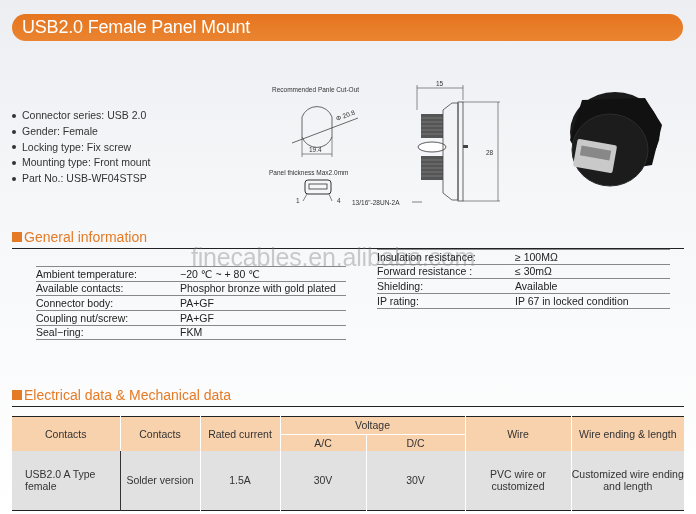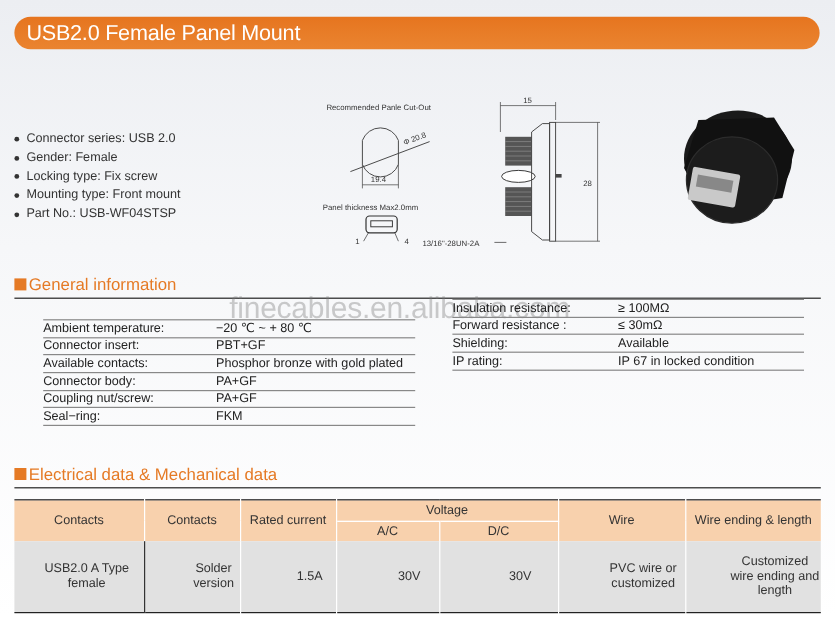--- a/index.html
+++ b/index.html
@@ -52,25 +52,25 @@
 
     .elec-table {
       position: absolute; left: 12px; top: 416px; width: 672px;
       border-collapse: collapse; font-size: 10.5px; color: #333;
       border-top: 1px solid #222; border-bottom: 1px solid #222;
     }
     .elec-table th, .elec-table td {
       text-align: center; font-weight: normal; padding: 0; line-height: 12px;
     }
     .elec-table thead th { background: #f8d1ad; }
-    .elec-table tbody td { background: #e1e1e1; height: 60px; padding-left: 36px; }
+    .elec-table tbody td { background: #e1e1e1; height: 60px; }
     .elec-table .vl { border-left: 1px solid #fff; }
     .elec-table .vl-dark { border-left: 1px solid #333; }
     .elec-table .sub th { border-top: 1px solid #fff; height: 16px; }
-    .elec-table .left { text-align: center; padding-left: 13px; }
+    .elec-table .left { text-align: left; padding-left: 13px; }
   </style>
 </head>
 <body>
 
 <div class="title-bar">USB2.0 Female Panel Mount</div>
 
 <ul class="features">
   <li>
       <span class="dot"></span>
       <span>Connector series: USB 2.0</span>
@@ -158,24 +158,20 @@
 
 <table class="gen-table" style="left:36px; top:266px; width:310px;">
   <colgroup>
       <col style="width:144px">
       <col>
     </colgroup>
   <tbody>
       <tr>
         <td>Ambient temperature:</td>
         <td>−20 ℃  ~ + 80 ℃</td>
-      </tr>
-  <tr>
-        <td>Connector insert:</td>
-        <td>PBT+GF</td>
       </tr>
   <tr>
         <td>Available contacts:</td>
         <td>Phosphor bronze with gold plated</td>
       </tr>
   <tr>
         <td>Connector body:</td>
         <td>PA+GF</td>
       </tr>
   <tr>

